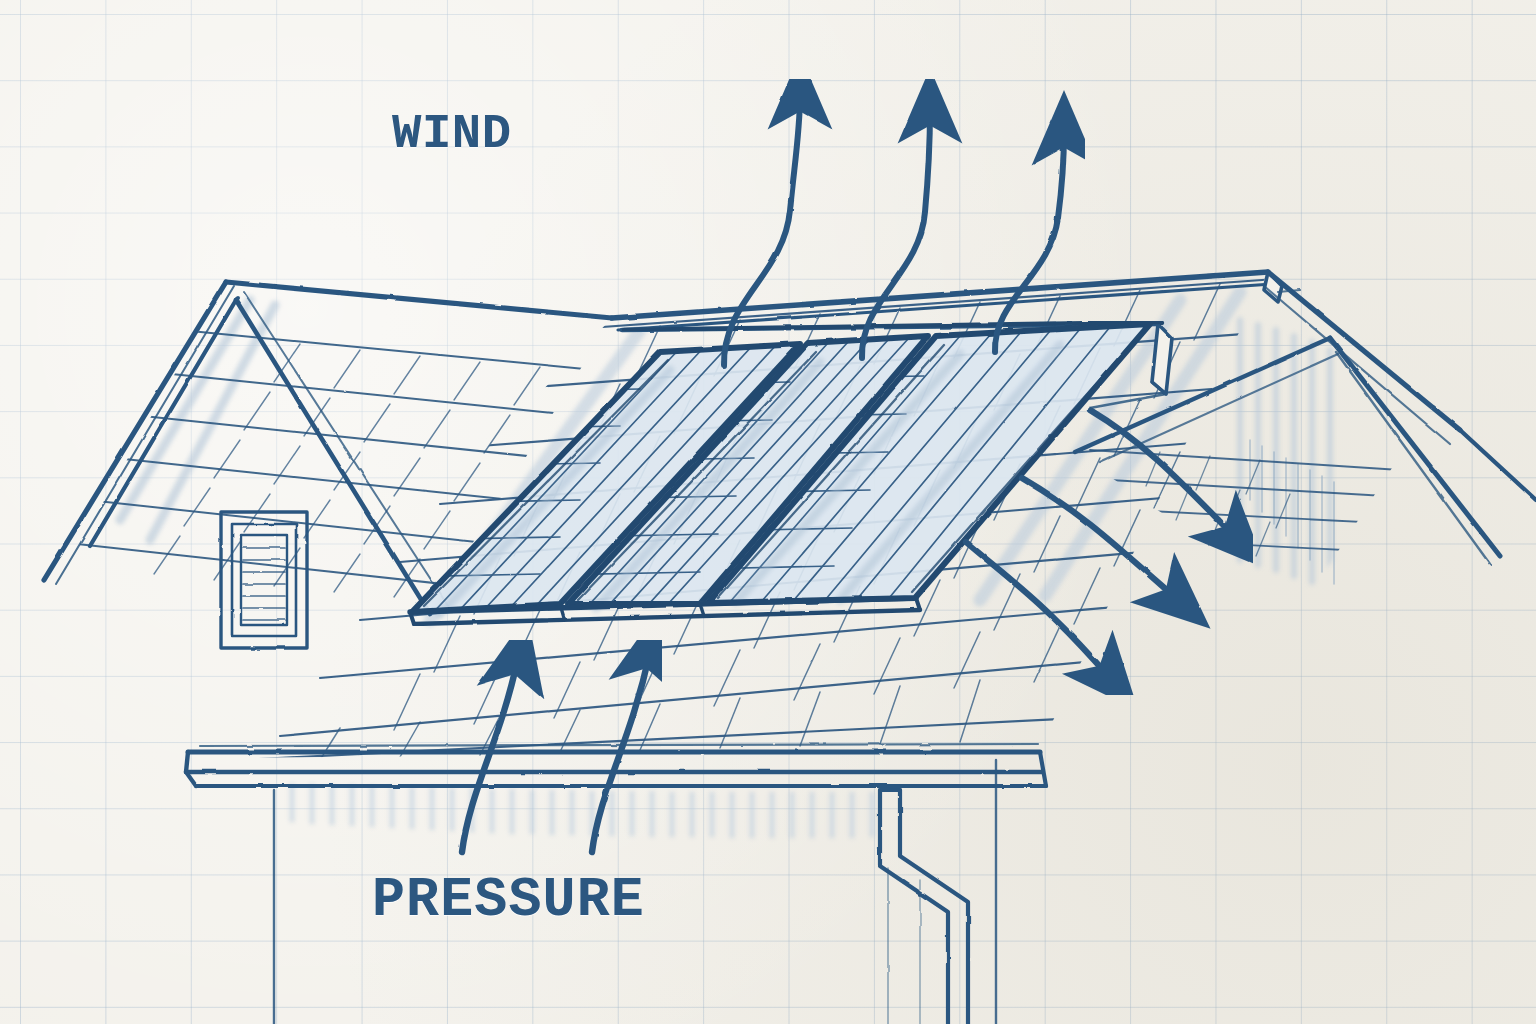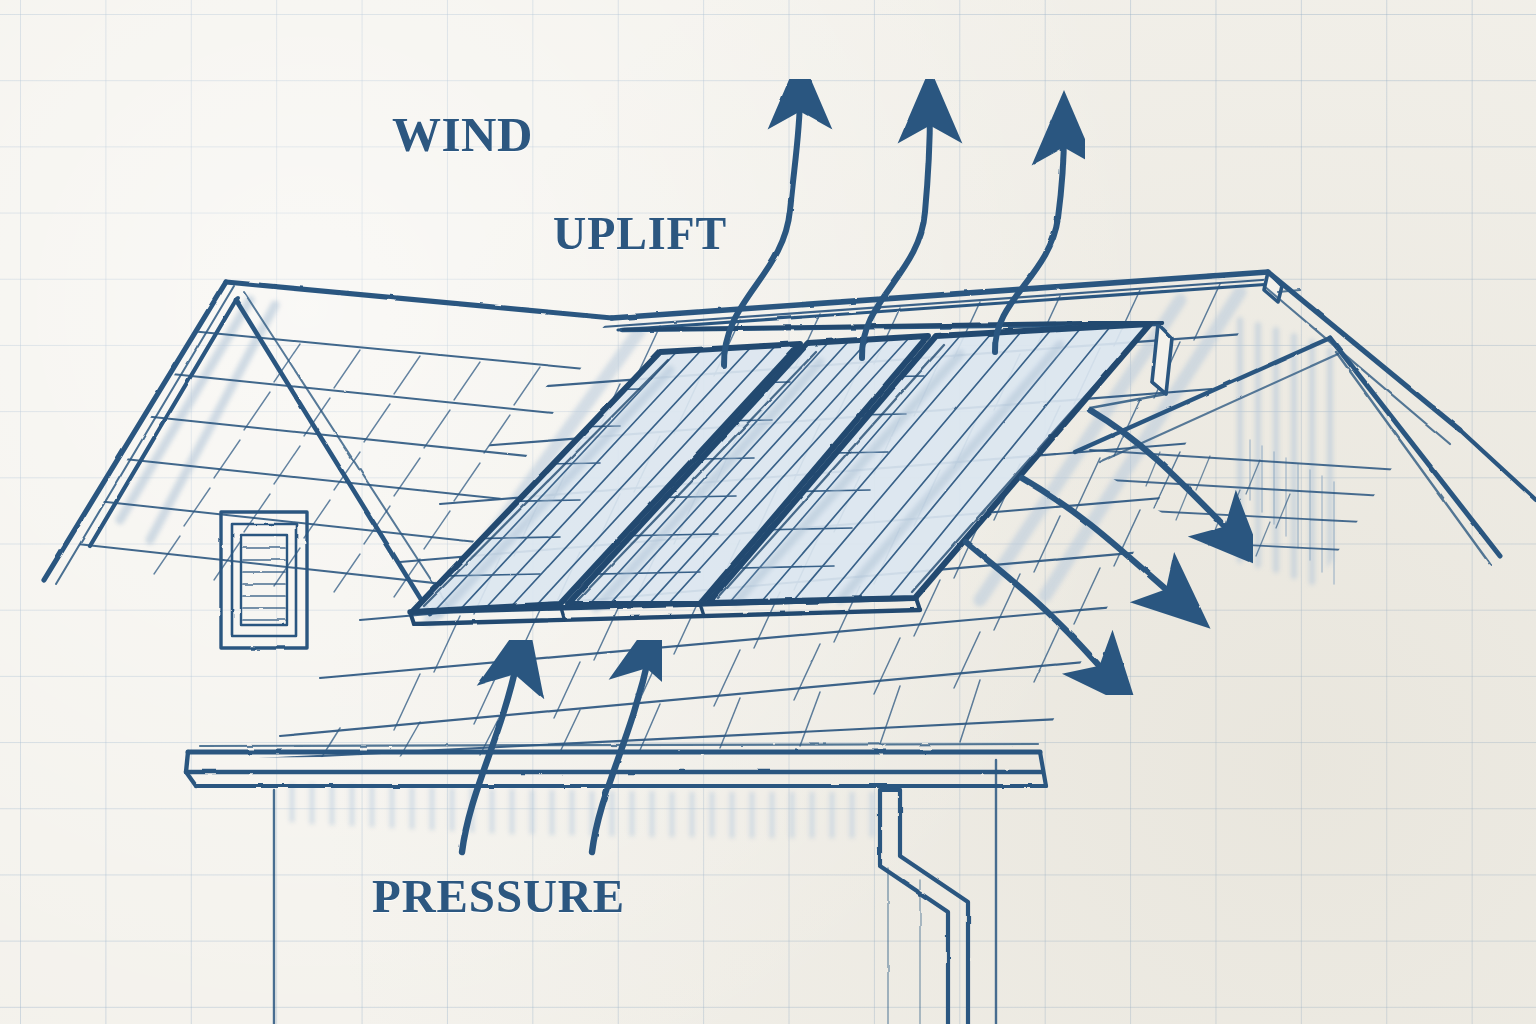--- a/index.html
+++ b/index.html
@@ -2,21 +2,21 @@
 <html><head>
 <meta charset="utf-8">
 <title>Wind Load Diagram</title>
 <style>
   html,body{margin:0;padding:0;background:#f2f0ea;}
   #stage{
     position:relative;
     width:1536px;height:1024px;
     overflow:hidden;
     background:#f3f1eb;
-    font-family:Liberation Serif, serif;
+    font-family:Liberation Mono, monospace;
   }
   
   #paper{
     position:absolute;inset:0;
     background-color:#f3f1eb;
     background-image:
       linear-gradient(to right, rgba(150,175,200,.42) 1.2px, transparent 1.2px),
       linear-gradient(to bottom, rgba(150,175,200,.42) 1.2px, transparent 1.2px);
     background-size:85.4px 66.2px;
     background-position:20px 14px;
@@ -33,21 +33,21 @@
     position:absolute;
     color:#2c5780;
     font-weight:700;
     letter-spacing:.02em;
     white-space:nowrap;
     text-shadow:0 1px 0 rgba(255,255,255,.75);
     user-select:none;
   }
   #lbl-wind{left:392px;top:106px;font-size:49px;letter-spacing:.01em;}
   #lbl-uplift{left:553px;top:207px;font-size:46px;}
-  #lbl-pressure{left:372px;top:869px;font-size:47px;}
+  #lbl-pressure{left:372px;top:869px;font-size:55px;}
   #lbl-shear{left:1163px;top:651px;font-size:47px;}
 </style>
 </head>
 <body>
 
 <div id="stage">
 
   <div id="paper"></div>
 
   <svg id="art" viewBox="0 0 1536 1024" xmlns="http://www.w3.org/2000/svg">
@@ -498,16 +498,15 @@
       <g stroke="#2c5780" stroke-width="6.2" marker-end="url(#ahb)" filter="url(#rough)">
         <path d="M1090,410 C1140,440 1170,470 1236,538"></path>
         <path d="M1022,478 C1080,512 1110,540 1178,600"></path>
         <path d="M966,542 C1010,580 1044,602 1110,678"></path>
       </g>
 
     </g>
   </svg>
 
   <div class="label" id="lbl-wind">WIND</div>
-  <div class="label" id="lbl-uplift">UPLIFT</div>
   <div class="label" id="lbl-pressure">PRESSURE</div>
 
 </div>
 
 </body></html>

